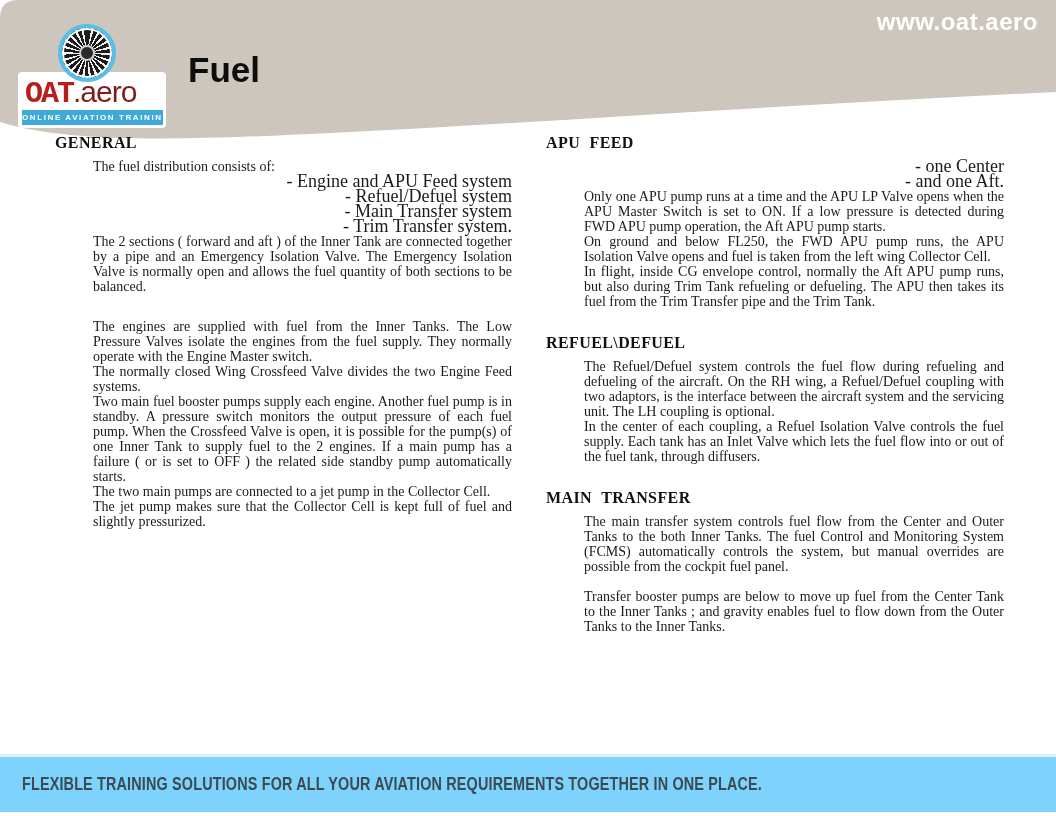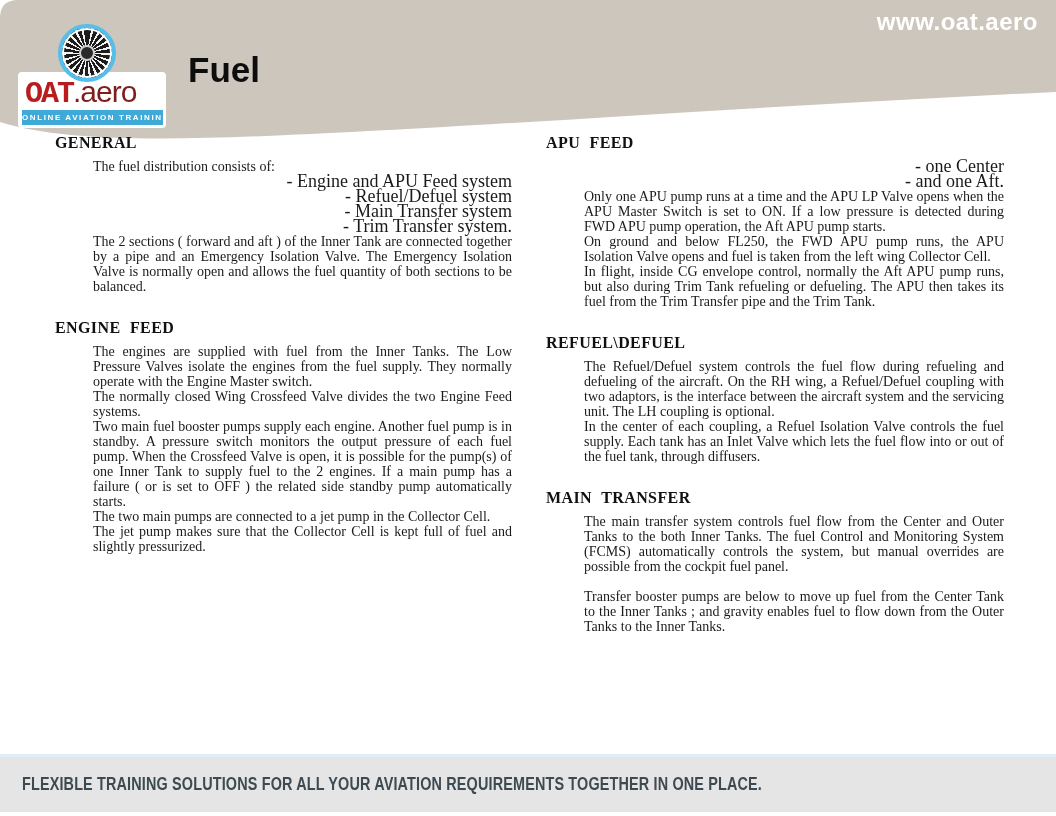--- a/index.html
+++ b/index.html
@@ -67,21 +67,21 @@
     margin:0 0 0 38px;font-size:14px;line-height:15px;text-align:justify;
   }
   .section .li{
     margin-left:75px;font-size:18px;line-height:15px;text-align:right;
   }
   .section p.gap{margin-top:15px;}
 
   
   .footer{
     position:absolute;left:0;top:754px;width:1056px;height:55px;
-    background:#e5e5e5;border-top:3px solid #e0eff7;z-index:2;
+    background:#7dd3fc;border-top:3px solid #e0eff7;z-index:2;
     display:flex;align-items:center;
   }
   .footer-text{
     margin-left:22px;
     font-family:"Liberation Sans", sans-serif;font-weight:bold;font-size:18px;
     color:#3d4a52;letter-spacing:0.2px;white-space:nowrap;
     transform:scaleX(0.8);transform-origin:left center;
   }
 </style>
 </head>
@@ -117,21 +117,20 @@
       <h2>GENERAL</h2>
       <p>The fuel distribution consists of:</p>
       <div class="li">- Engine and APU Feed system</div>
       <div class="li">- Refuel/Defuel system</div>
       <div class="li">- Main Transfer system</div>
       <div class="li">- Trim Transfer system.</div>
       <p>The 2 sections ( forward and aft ) of the Inner Tank are connected together by a pipe and an Emergency Isolation Valve. The Emergency Isolation Valve is normally open and allows the fuel quantity of both sections to be balanced.</p>
     </div>
 
     <div class="section">
-      <h2>ENGINE FEED</h2>
       <p>The engines are supplied with fuel from the Inner Tanks. The Low Pressure Valves isolate the engines from the fuel supply. They normally operate with the Engine Master switch.</p>
       <p>The normally closed Wing Crossfeed Valve divides the two Engine Feed systems.</p>
       <p>Two main fuel booster pumps supply each engine. Another fuel pump is in standby. A pressure switch monitors the output pressure of each fuel pump. When the Crossfeed Valve is open, it is possible for the pump(s) of one Inner Tank to supply fuel to the 2 engines. If a main pump has a failure ( or is set to OFF ) the related side standby pump automatically starts.</p>
       <p>The two main pumps are connected to a jet pump in the Collector Cell.</p>
       <p>The jet pump makes sure that the Collector Cell is kept full of fuel and slightly pressurized.</p>
     </div>
 
   </div>
 
   <div class="content-col col-right">

